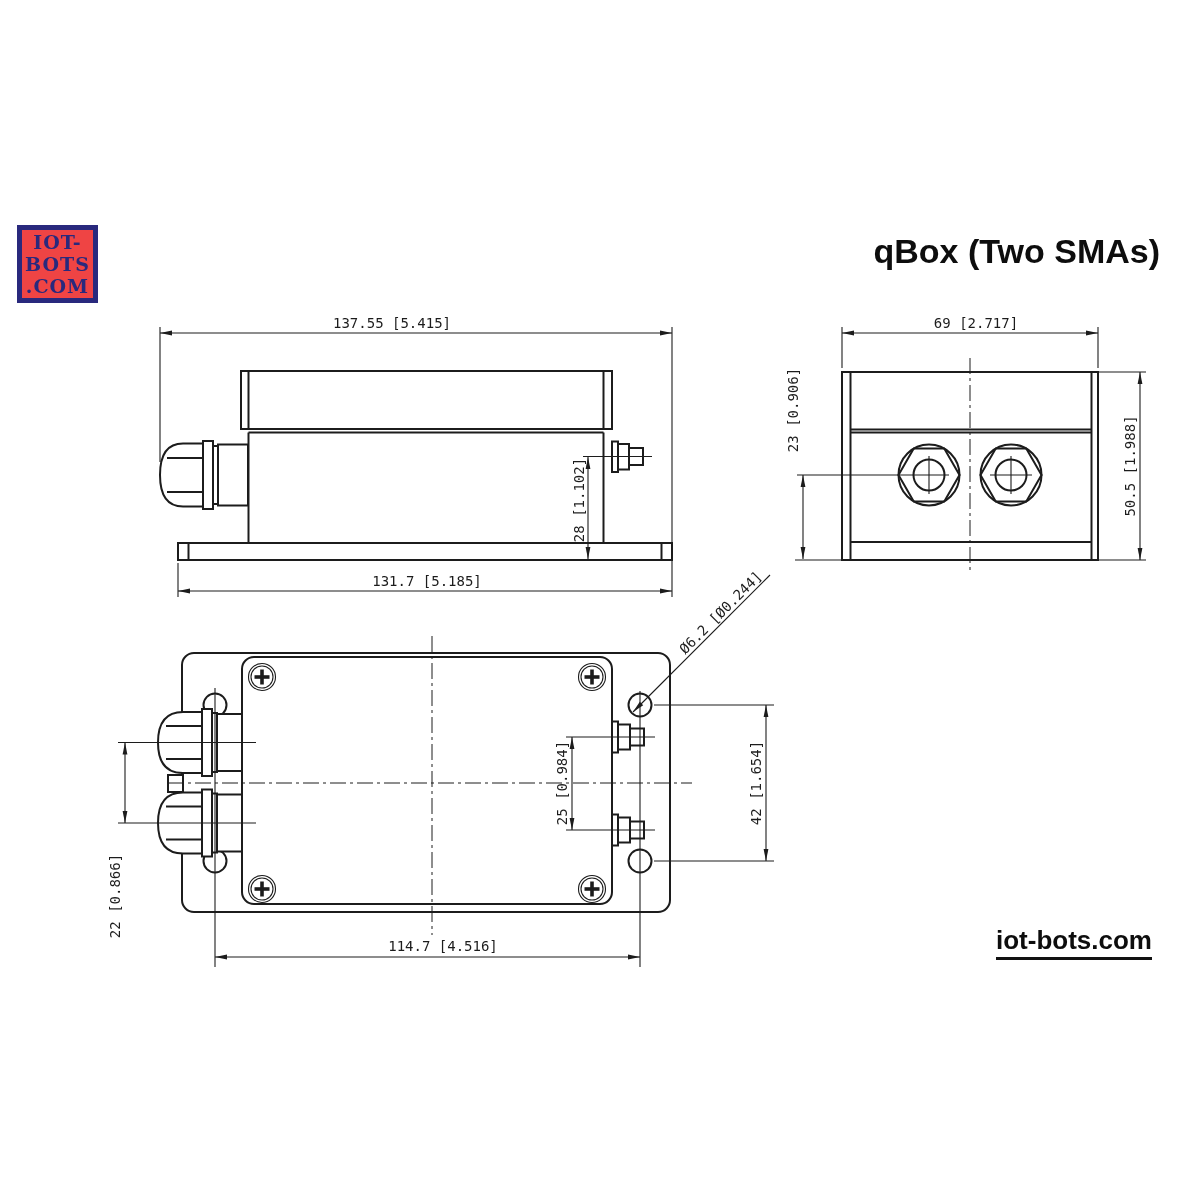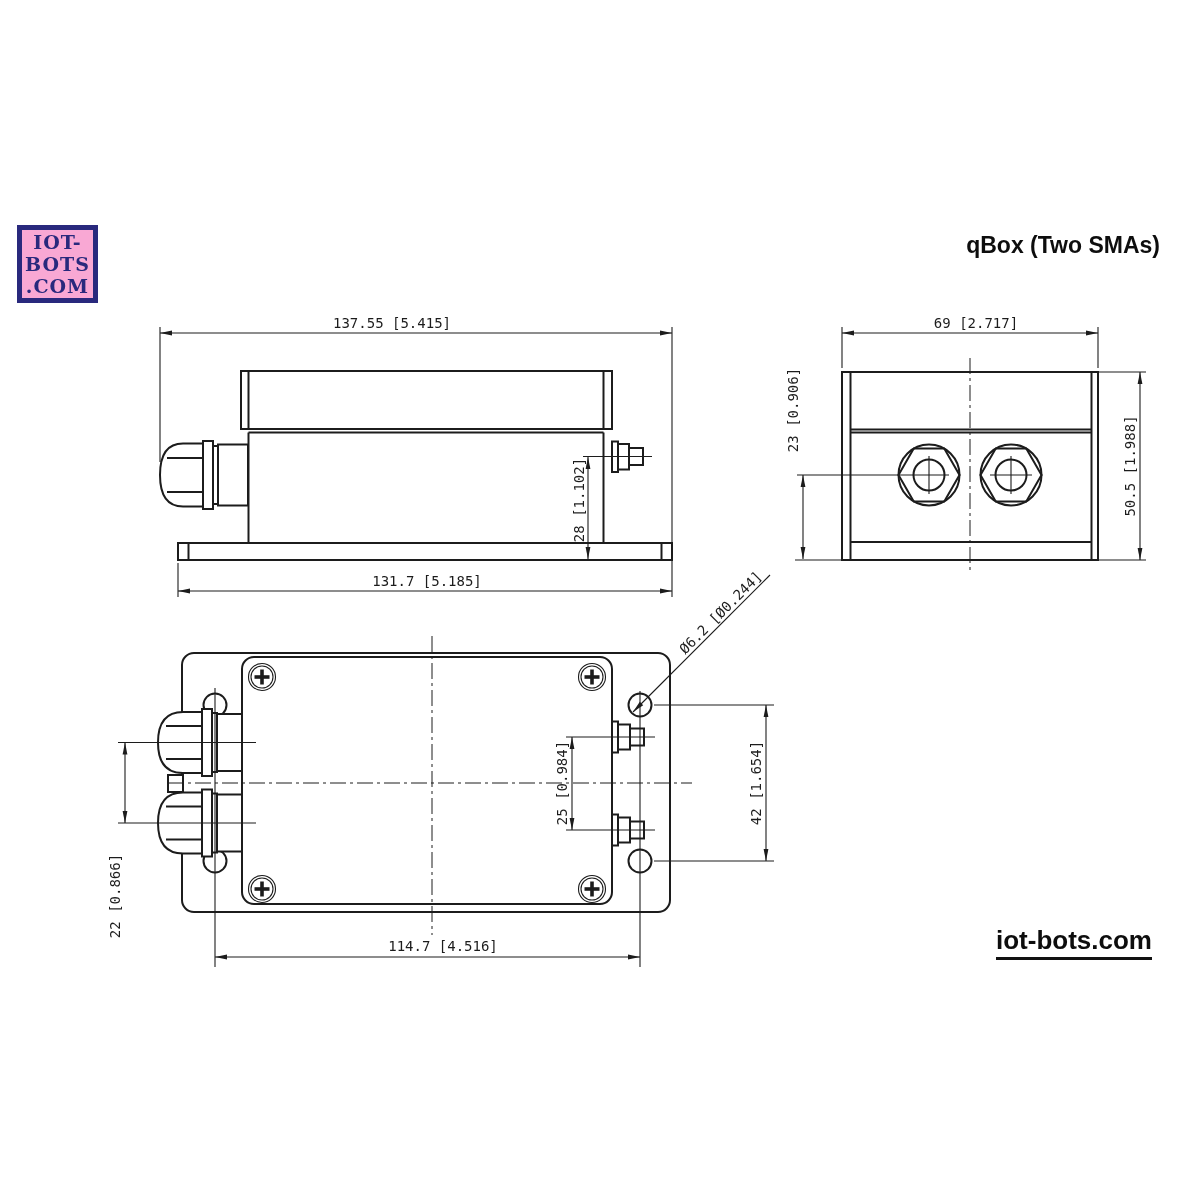--- a/index.html
+++ b/index.html
@@ -1,23 +1,23 @@
 <!DOCTYPE html>
 <html><head>
 <meta charset="utf-8">
 <style>
   html,body{margin:0;padding:0;background:#fff;}
   .stage{position:relative;width:1200px;height:1200px;background:#fff;overflow:hidden;
          font-family:"Liberation Sans",sans-serif;}
   .logo{position:absolute;left:17px;top:225px;width:71px;height:67px;
-        border:5px solid #29297d;background:#f9a8d4;color:#29297d;
+        border:5px solid #29297d;background:#ef4444;color:#29297d;
         font-family:"DejaVu Serif",serif;font-weight:bold;font-size:19px;line-height:22px;
         text-align:center;letter-spacing:1px;padding-top:1px;}
   .title{position:absolute;right:40px;top:232px;color:#0d0d0d;
-         font-size:23px;font-weight:bold;letter-spacing:0px;}
+         font-size:34px;font-weight:bold;letter-spacing:0px;}
   .footer{position:absolute;right:48px;top:925px;color:#0d0d0d;
           font-size:26px;font-weight:bold;border-bottom:3px solid #111;padding-bottom:1px;text-align:center;}
   svg{position:absolute;left:0;top:0;}
   .ol{stroke:#1c1c1c;stroke-width:2;fill:none;}
   .olf{stroke:#1c1c1c;stroke-width:2;fill:#fff;}
   .tl{stroke:#1c1c1c;stroke-width:1.1;fill:none;}
   .cl{stroke:#1c1c1c;stroke-width:1;fill:none;stroke-dasharray:16 4 3 4;}
   .xb{stroke:#1c1c1c;stroke-width:3.6;}
   text.dim{font-family:"DejaVu Sans Mono",monospace;font-size:14px;fill:#1c1c1c;}
 </style>

